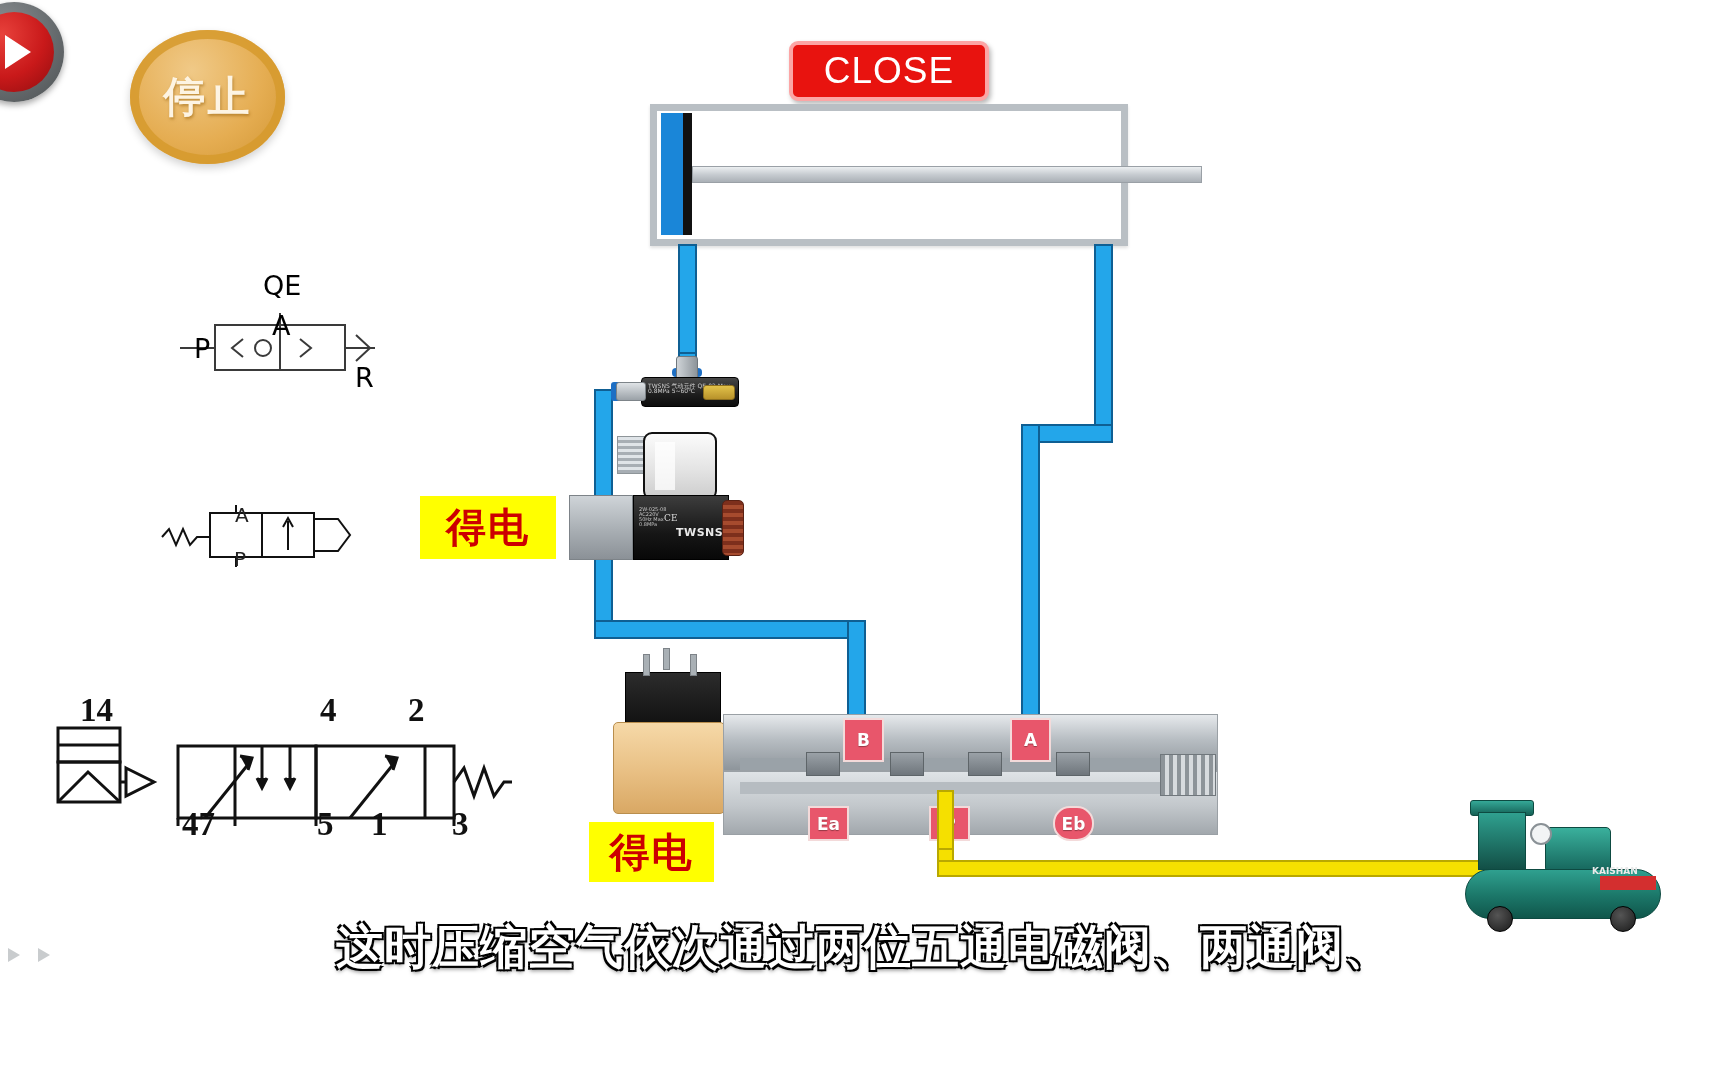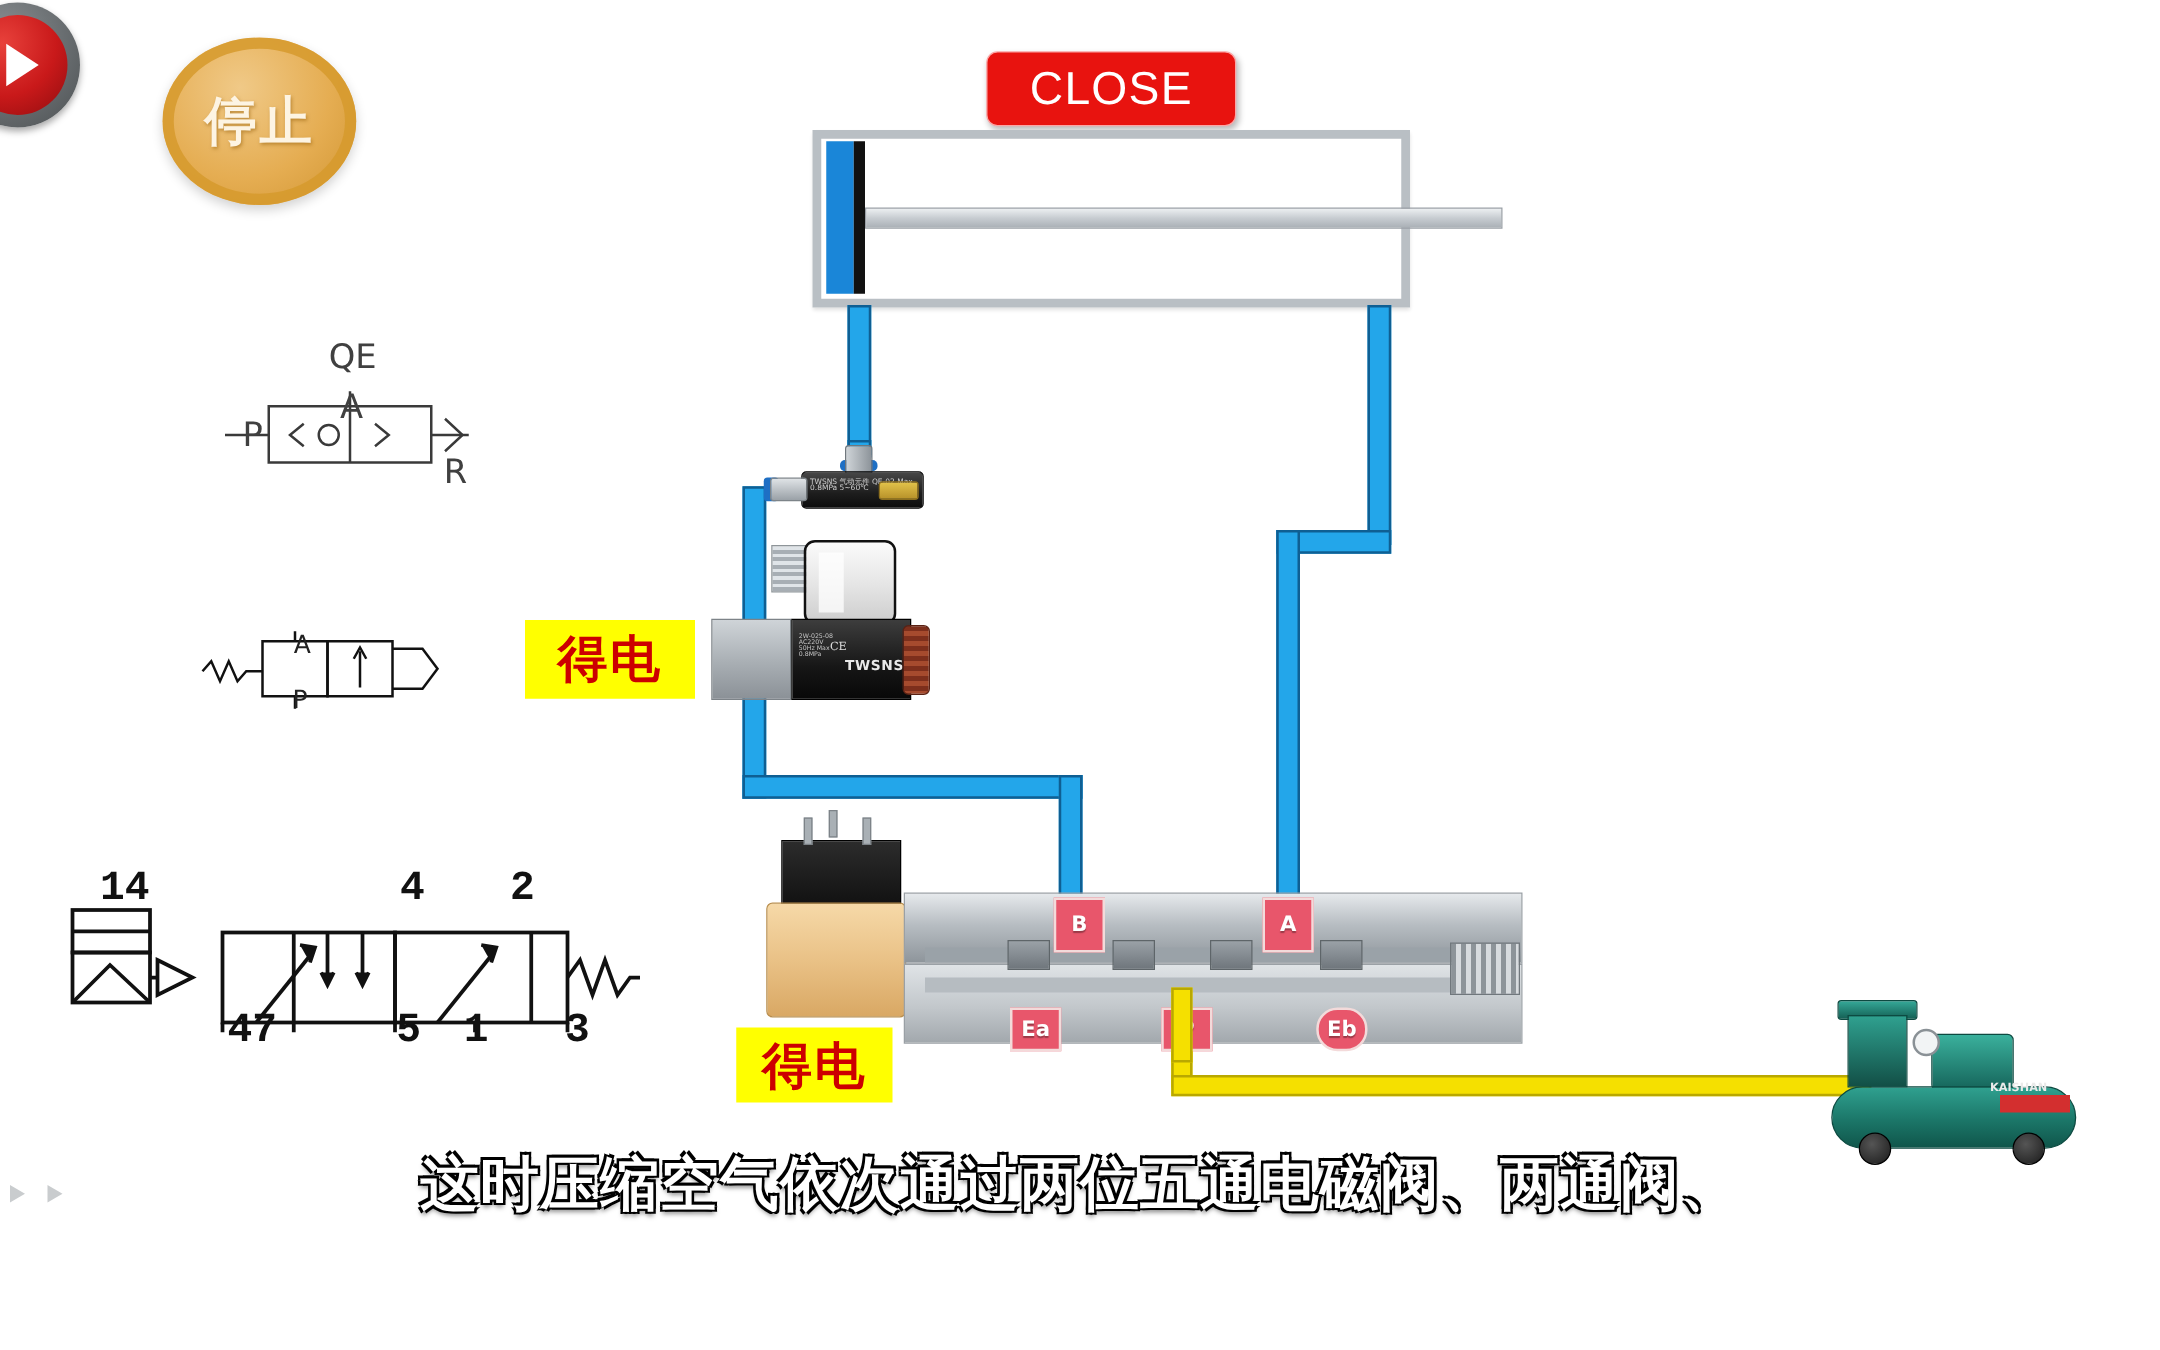--- a/index.html
+++ b/index.html
@@ -21,27 +21,27 @@
     border-left:26px solid #fff;margin-left:8px;}
 
   #stop-button{left:130px;top:30px;width:155px;height:134px;border-radius:50%;
     background:radial-gradient(ellipse at 40% 30%,#f0c987 0%,#e5ad52 55%,#cf932f 100%);
     box-shadow:0 4px 9px rgba(0,0,0,.18), inset 0 0 0 9px rgba(214,154,45,.85);
     display:flex;align-items:center;justify-content:center;}
   #stop-button .lbl{color:#fdf4e3;font-size:42px;font-weight:bold;letter-spacing:2px;
     text-shadow:1px 2px 3px rgba(150,95,10,.55);font-family:"DejaVu Sans",sans-serif;}
 
   
-  .sym-label{font-size:27px;color:#404040;font-family:"DejaVu Sans",sans-serif;}
-  .num-label{font-size:33px;color:#111;font-weight:bold;font-family:Liberation Mono, monospace;}
+  .sym-label{font-size:27px;color:#000000;font-family:"DejaVu Sans",sans-serif;}
+  .num-label{font-size:33px;color:#111;font-weight:bold;font-family:Liberation Serif, serif;}
   .port-label{font-size:20px;color:#222;font-family:"DejaVu Sans",sans-serif;}
 
   
   #close-banner{left:789px;top:41px;width:200px;height:60px;border-radius:9px;
-    background:#e8130f;border:1px solid #fca5a5;box-sizing:border-box;
+    background:#e8130f;border:4px solid #fca5a5;box-sizing:border-box;
     display:flex;align-items:center;justify-content:center;
     box-shadow:2px 3px 5px rgba(0,0,0,.28);}
   #close-banner span{color:#fff;font-size:37px;letter-spacing:1px;}
 
   
   #cylinder-body{left:650px;top:104px;width:478px;height:142px;
     background:#ffffff;border:7px solid #b9bfc4;box-sizing:border-box;
     box-shadow:0 2px 3px rgba(0,0,0,.12);}
   #cylinder-piston{left:661px;top:113px;width:22px;height:122px;background:#1a86d8;}
   #cylinder-piston-rod-seal{left:683px;top:113px;width:9px;height:122px;background:#111;}

